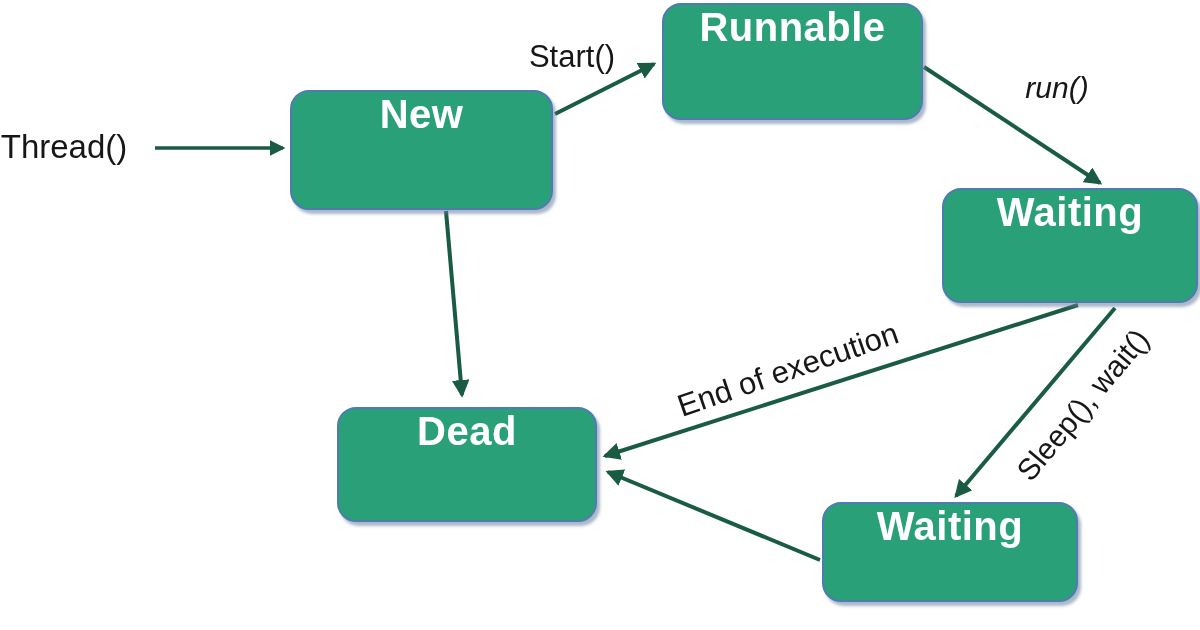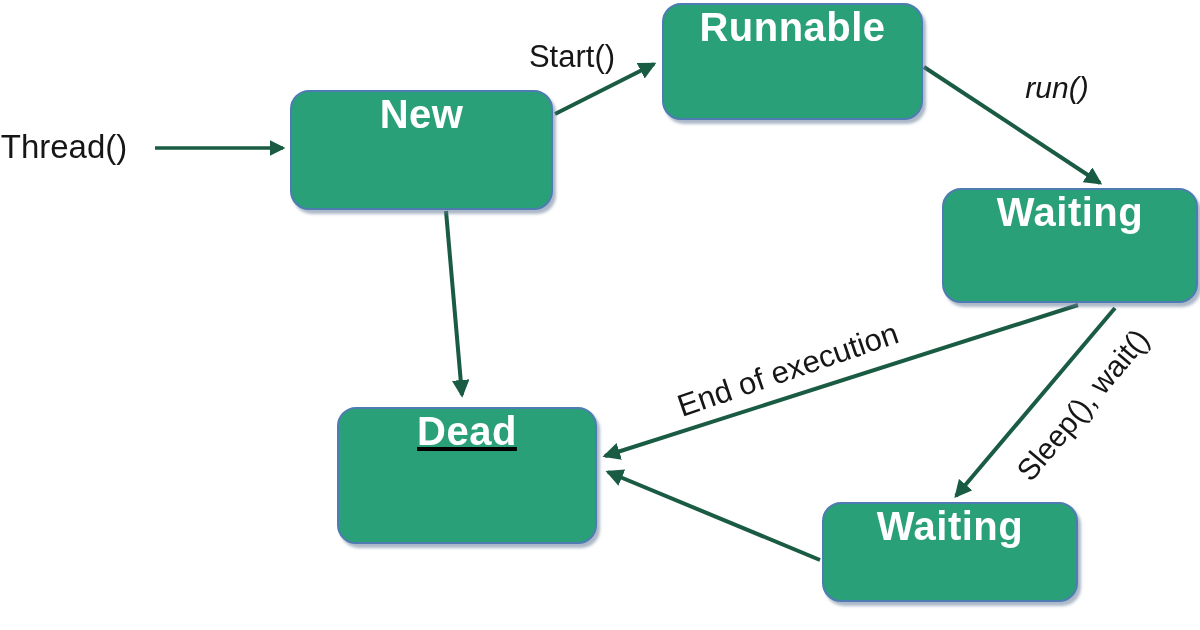--- a/index.html
+++ b/index.html
@@ -74,21 +74,21 @@
   <div id="states-layer">
       <div class="state-box" style="left: 290px; top: 90px; width: 263px; height: 120px;">
         <span class="state-label">New</span>
       </div>
       <div class="state-box" style="left: 662px; top: 3px; width: 261px; height: 117px;">
         <span class="state-label">Runnable</span>
       </div>
       <div class="state-box" style="left: 942px; top: 188px; width: 256px; height: 115px;">
         <span class="state-label">Waiting</span>
       </div>
-      <div class="state-box" style="left: 337px; top: 407px; width: 260px; height: 137px; text-decoration: underline;">
+      <div class="state-box" style="left: 337px; top: 407px; width: 260px; height: 115px;">
         <span class="state-label">Dead</span>
       </div>
       <div class="state-box" style="left: 822px; top: 502px; width: 256px; height: 100px;">
         <span class="state-label">Waiting</span>
       </div>
     </div>
   <div id="labels-layer">
       <div class="edge-label" style="left: 64px; top: 147px; font-size: 33px; transform: translate(-50%, -50%) rotate(0deg);">Thread()</div>
       <div class="edge-label" style="left: 572px; top: 57px; font-size: 31px; transform: translate(-50%, -50%) rotate(0deg);">Start()</div>
       <div class="edge-label" style="left: 1057px; top: 88px; font-size: 30px; transform: translate(-50%, -50%) rotate(0deg); font-style: italic;">run()</div>

